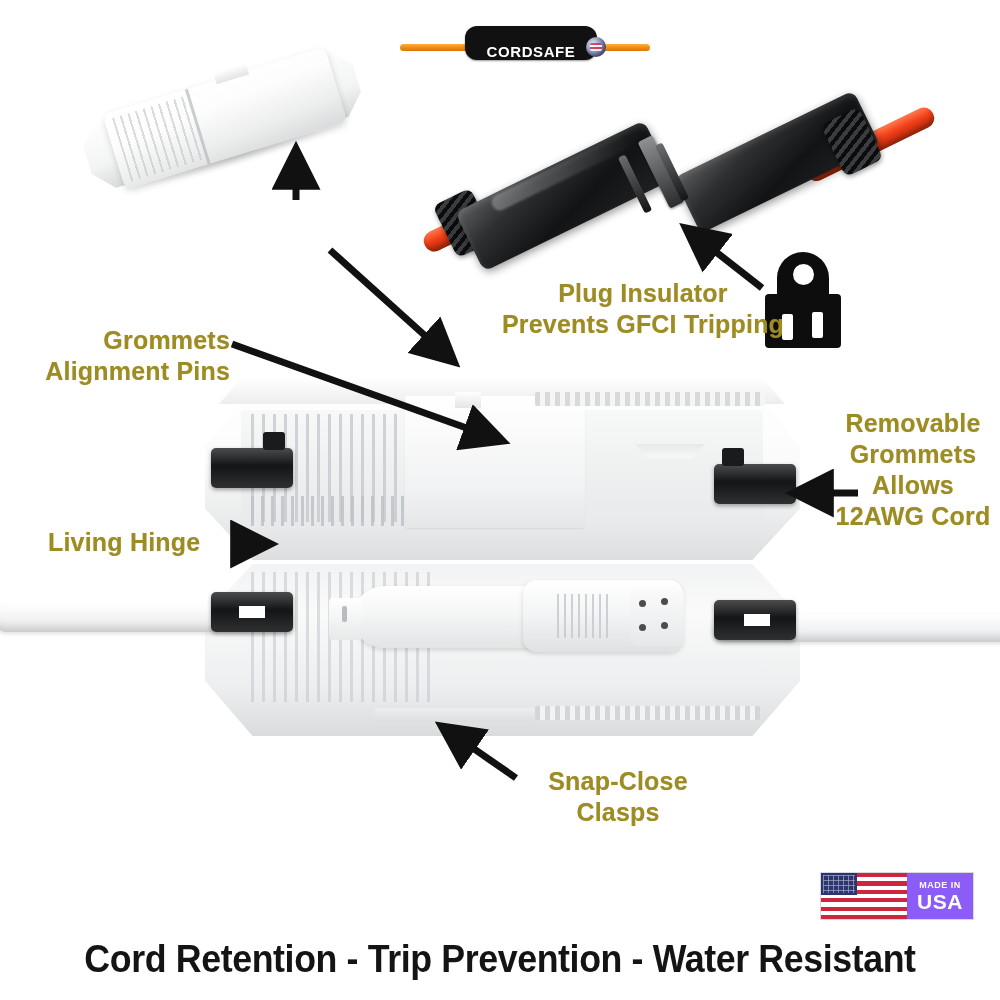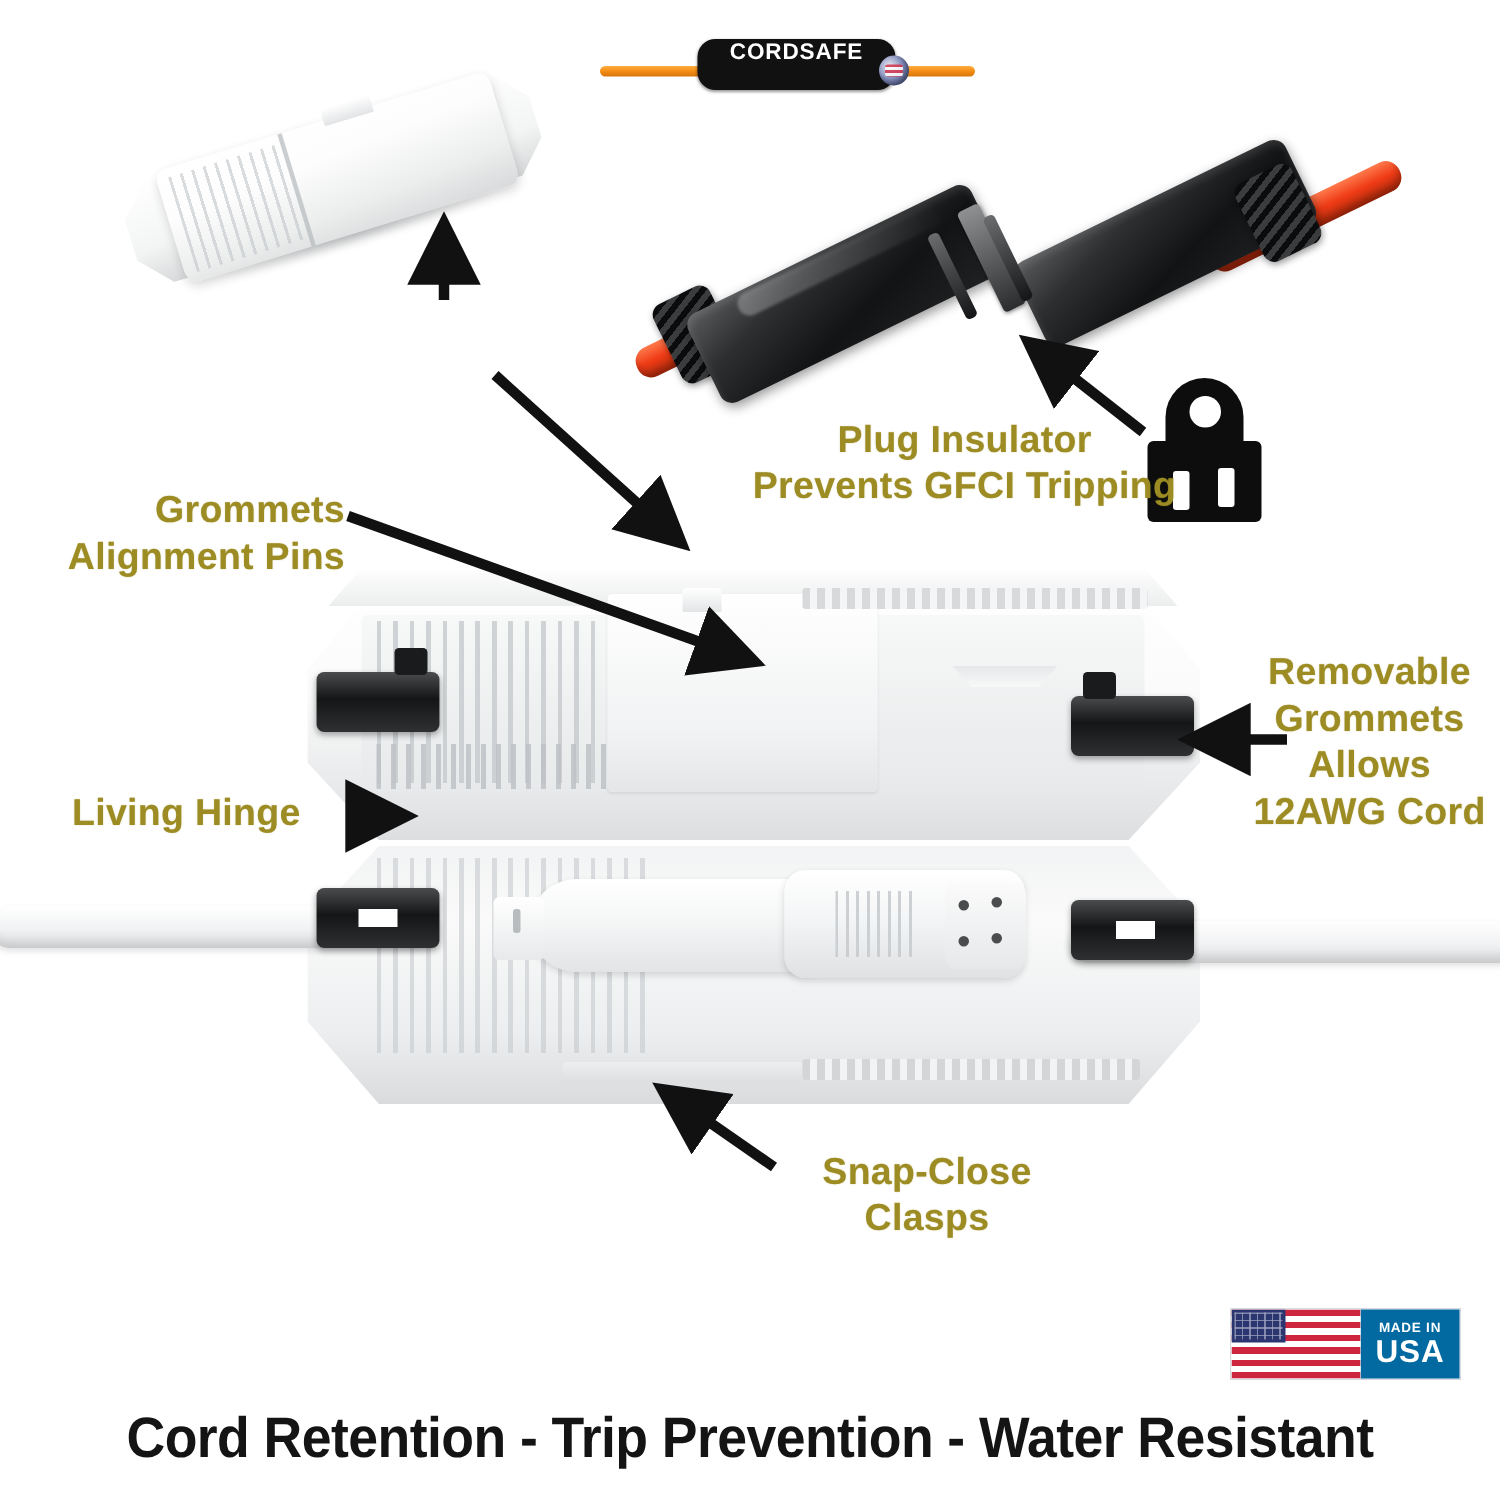--- a/index.html
+++ b/index.html
@@ -31,21 +31,21 @@
   
   #logo{position:absolute;left:400px;top:20px;width:250px;height:50px;}
   .logo-cord{
     position:absolute;top:24px;left:0;width:250px;height:7px;
     background:linear-gradient(#ffad3d,#f08a12 55%,#d9760a);
     border-radius:4px;
   }
   .logo-badge{
     position:absolute;left:65px;top:6px;width:132px;height:34px;
     background:#111;border-radius:12px;
-    display:flex;align-items:flex-start;justify-content:center;
+    display:flex;align-items:flex-end;justify-content:center;
     box-shadow:0 1px 2px rgba(0,0,0,.4);
   }
   .logo-badge span{
     color:#fff;font-weight:700;font-size:15px;letter-spacing:.6px;
     font-family:"Liberation Sans",sans-serif;
   }
   .logo-dot{
     position:absolute;left:186px;top:17px;width:20px;height:20px;border-radius:50%;
     background:radial-gradient(circle at 35% 35%,#e8eaf2,#7b86b5 50%,#4a5488);
     box-shadow:inset -2px -2px 3px rgba(0,0,0,.35);
@@ -298,21 +298,21 @@
   .flag-canton{
     position:absolute;left:0;top:0;width:36px;height:22px;background:#2b3570;
   }
   .flag-canton::after{
     content:"";position:absolute;inset:2px;
     background:repeating-linear-gradient(90deg,rgba(255,255,255,.75) 0 1px,transparent 1px 5px),
                repeating-linear-gradient(rgba(255,255,255,.75) 0 1px,transparent 1px 5px);
     opacity:.55;
   }
   .usa-block{
-    flex:1;background:#0369a1;color:#fff;
+    flex:1;background:#8b5cf6;color:#fff;
     display:flex;flex-direction:column;align-items:center;justify-content:center;line-height:1;
   }
   .usa-block .m{font-size:9px;font-weight:700;letter-spacing:.5px;}
   .usa-block .u{font-size:21px;font-weight:700;letter-spacing:.5px;margin-top:1px;}
 
   
   #tagline{
     position:absolute;left:0;top:938px;width:1000px;
     text-align:center;color:#141414;
     font-size:38px;font-weight:700;letter-spacing:-.4px;
@@ -424,21 +424,21 @@
     <line x1="516" y1="778" x2="444" y2="728" stroke="#111111" stroke-width="7" marker-end="url(#ah)"></line>
   </svg>
 
 
   <div class="label c" style="left:498px;top:278px;width:290px;">Plug Insulator
 Prevents GFCI Tripping</div>
 
   <div class="label r" style="left:30px;top:325px;width:200px;">Grommets
 Alignment Pins</div>
 
-  <div class="label c" style="left:828px;top:433px;width:170px;">Removable
+  <div class="label c" style="left:828px;top:408px;width:170px;">Removable
 Grommets
 Allows
 12AWG Cord</div>
 
   <div class="label l" style="left:48px;top:527px;width:170px;">Living Hinge</div>
 
   <div class="label c" style="left:518px;top:766px;width:200px;">Snap-Close
 Clasps</div>
 
   <div id="madeInUsa">

